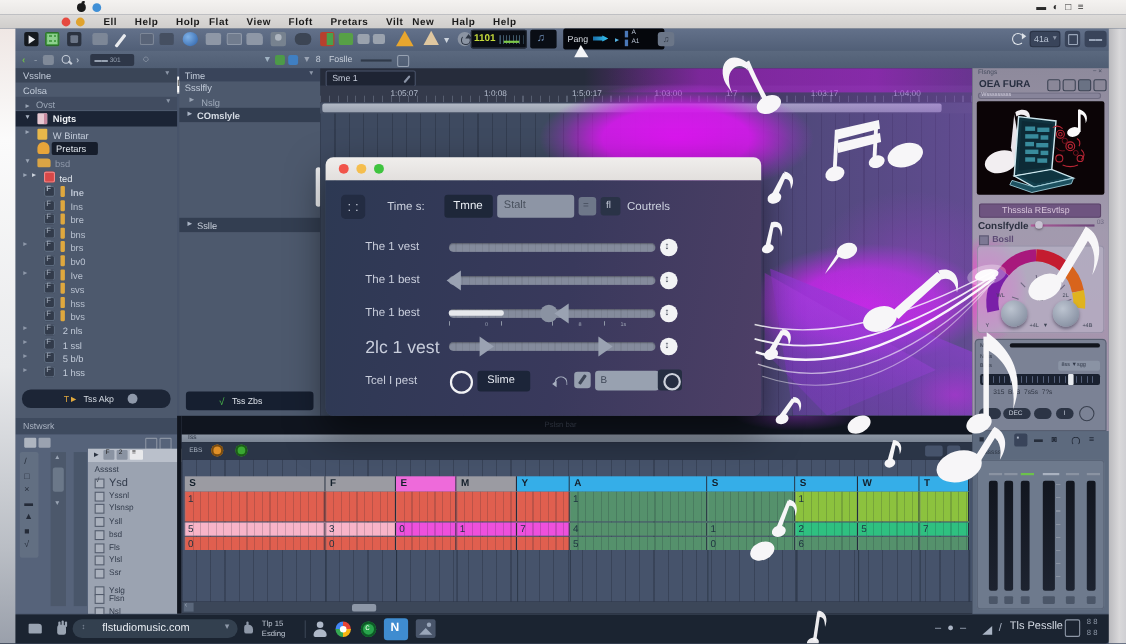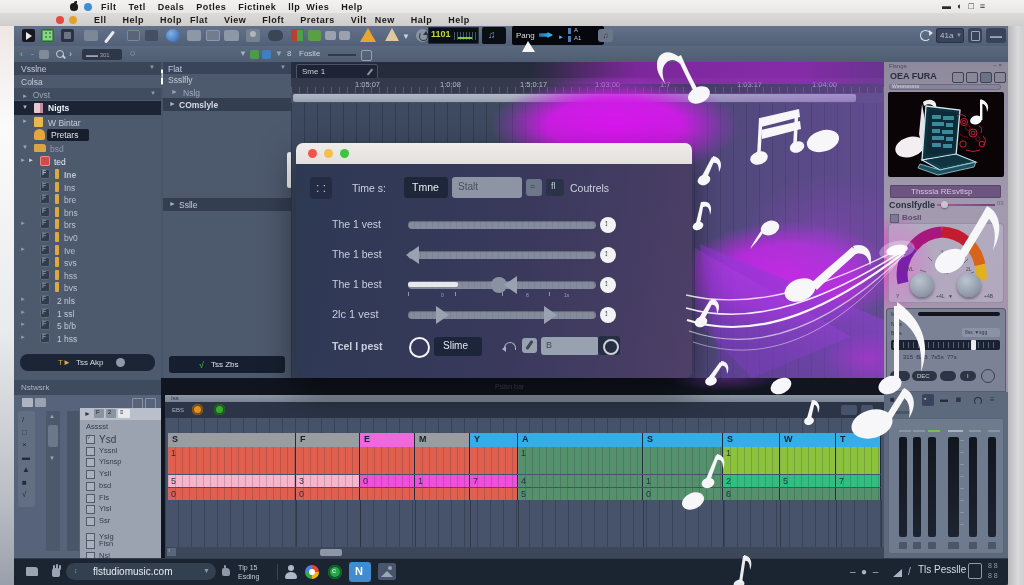--- a/index.html
+++ b/index.html
@@ -8,21 +8,20 @@
   .abs{position:absolute;}
   .tx{white-space:nowrap;}
 </style>
 </head>
 <body>
 
 <div class="abs" style="left:0;top:0;width:1024px;height:13px;background:linear-gradient(180deg,#f4f2f0,#e9e7e5);">
   <div class="abs" style="left:70px;top:3px;width:8px;height:8px;background:#1a1a1a;border-radius:45% 45% 48% 48%;"></div>
     <div class="abs" style="left:74px;top:1px;width:3px;height:3px;background:#1a1a1a;border-radius:60% 0 60% 0;"></div>
   <div class="abs" style="left:84px;top:3px;width:8px;height:8px;border-radius:50%;background:#3f8fd6;"></div>
-  <div class="abs tx" style="left:101px;top:2px;font-size:9px;font-weight:bold;color:#1a1a1a;letter-spacing:.5px;word-spacing:3px;">Filt &nbsp;Tetl &nbsp;Deals &nbsp;Potles &nbsp;Fictinek &nbsp;llp Wies &nbsp;Help</div>
   <div class="abs tx" style="left:942px;top:1px;font-size:9px;color:#2a2a2a;letter-spacing:6px;">▬◐□≡</div>
 </div>
 
 <div class="abs" style="left:0;top:13px;width:1024px;height:13px;background:linear-gradient(180deg,#dddbd9,#cfcdcb);">
   <div class="abs" style="left:56px;top:3px;width:8px;height:8px;border-radius:50%;background:#e6493f;"></div>
   <div class="abs" style="left:69px;top:3px;width:8px;height:8px;border-radius:50%;background:#e0a32e;"></div>
   <div class="abs tx" style="left:94px;top:2px;font-size:9px;font-weight:bold;color:#1a1a1a;letter-spacing:.5px;word-spacing:5px;">Ell &nbsp;Help &nbsp;Holp Flat &nbsp;View &nbsp;Floft &nbsp;Pretars &nbsp;Vilt New &nbsp;Halp &nbsp;Help</div>
 </div>
 
 <div id="tb1" class="abs" style="left:0;top:26px;width:1024px;height:20px;background:linear-gradient(180deg,#63718a,#515f77);">
@@ -261,21 +260,21 @@
     </div>
 <div class="abs" style="left:6px;top:292px;width:135px;height:17px;background:#1c2536;border-radius:8px;">
       <span class="abs tx" style="left:38px;top:4px;color:#dfa83e;font-size:8px;">T►</span>
       <span class="abs tx" style="left:56px;top:4px;color:#d6dce4;font-size:8px;">Tss Akp</span>
       <div class="abs" style="left:96px;top:4px;width:9px;height:9px;border-radius:50%;background:#8f99aa;"></div>
     </div>
 </div>
 
 <div id="midpanel" class="abs" style="left:163px;top:62px;width:128px;height:318px;background:#4d596d;font-size:8.5px;color:#c3ccda;">
   <div class="abs" style="left:0;top:0;width:128px;height:12px;background:#39445a;">
-      <span class="abs tx" style="left:5px;top:2px;">Flat</span>
+      <span class="abs tx" style="left:5px;top:2px;">Time</span>
       <span class="abs tx" style="right:5px;top:2px;color:#8d98a9;font-size:6px;">▼</span>
     </div>
   <div class="abs tx" style="left:5px;top:13px;">Ssslfly</div>
   <div class="abs" style="left:0;top:24px;width:128px;height:12px;">
       <span class="abs tx" style="left:8px;top:2px;color:#9aa5b5;font-size:7px;">►</span>
       <span class="abs tx" style="left:20px;top:2px;color:#9ea9b9;">Nslg</span>
     </div>
   <div class="abs" style="left:0;top:36px;width:128px;height:13px;background:#333e51;">
       <span class="abs tx" style="left:6px;top:2px;color:#aab4c4;font-size:7px;">►</span>
       <span class="abs tx" style="left:16px;top:2px;color:#d6dce4;font-weight:bold;">COmslyle</span>
@@ -789,28 +788,28 @@
   <div class="abs" style="left:304px;top:134px;width:16px;height:16px;border-radius:50%;background:#f2f3f5;">
       <span class="abs tx" style="left:4px;top:1px;font-size:9px;color:#2c3444;">↕</span>
     </div>
   <div class="abs" style="left:112px;top:139px;width:50px;height:5px;background:#e6e8ec;border-radius:2px;"></div>
     <div class="abs" style="left:112px;top:149px;width:188px;height:4px;background:repeating-linear-gradient(90deg,#8f97a6 0 1px,transparent 1px 47px);"></div>
     <span class="abs tx" style="left:145px;top:149px;font-size:5px;color:#9aa2b2;">0</span>
     <span class="abs tx" style="left:230px;top:149px;font-size:5px;color:#9aa2b2;">8</span>
     <span class="abs tx" style="left:268px;top:149px;font-size:5px;color:#9aa2b2;">1s</span>
     <div class="abs" style="left:195px;top:134px;width:16px;height:16px;border-radius:50%;background:#8a92a2;"></div>
     <div class="abs" style="left:208px;top:133px;width:0;height:0;border-top:9px solid transparent;border-bottom:9px solid transparent;border-right:13px solid #9aa2b2;"></div>
-  <span class="abs tx" style="left:36px;top:165px;font-size:11px;color:#c9cedc;">2lc 1 vest</span>
+  <span class="abs tx" style="left:36px;top:165px;font-size:16px;color:#c9cedc;">2lc 1 vest</span>
   <div class="abs" style="left:112px;top:168px;width:188px;height:8px;background:#848b9c;border-radius:4px;box-shadow:inset 0 1px 1px rgba(0,0,0,.25);background-image:repeating-linear-gradient(90deg,rgba(0,0,0,.06) 0 1px,transparent 1px 6px);"></div>
   <div class="abs" style="left:304px;top:164px;width:16px;height:16px;border-radius:50%;background:#f2f3f5;">
       <span class="abs tx" style="left:4px;top:1px;font-size:9px;color:#2c3444;">↕</span>
     </div>
   <div class="abs" style="left:140px;top:163px;width:0;height:0;border-top:9px solid transparent;border-bottom:9px solid transparent;border-left:13px solid #9aa2b2;"></div>
     <div class="abs" style="left:248px;top:163px;width:0;height:0;border-top:9px solid transparent;border-bottom:9px solid transparent;border-left:13px solid #9aa2b2;"></div>
-  <span class="abs tx" style="left:36px;top:197px;font-size:10.5px;color:#c9cedc;font-weight:bold;">Tcel I pest</span>
+  <span class="abs tx" style="left:36px;top:197px;font-size:10.5px;color:#c9cedc;">Tcel I pest</span>
   <div class="abs" style="left:113px;top:194px;width:17px;height:17px;border-radius:50%;border:2.5px solid #f2f3f5;"></div>
   <div class="abs" style="left:138px;top:194px;width:48px;height:19px;background:#1c2539;border-radius:3px;">
       <span class="abs tx" style="left:9px;top:3px;font-size:10px;color:#e4e8ef;">Slime</span>
     </div>
   <div class="abs" style="left:208px;top:199px;width:10px;height:7px;border:1.5px solid #a8b0c0;border-bottom:none;border-radius:6px 6px 0 0;"></div>
     <div class="abs" style="left:206px;top:203px;width:0;height:0;border-top:3px solid transparent;border-bottom:3px solid transparent;border-right:4px solid #a8b0c0;"></div>
   <div class="abs" style="left:226px;top:195px;width:15px;height:15px;background:#98a1b0;border-radius:3px;">
       <div class="abs" style="left:6px;top:2px;width:3px;height:10px;background:#3e4656;transform:rotate(35deg);border-radius:1px;"></div>
     </div>
   <div class="abs" style="left:245px;top:194px;width:58px;height:18px;background:#98a1b0;border-radius:3px;">

